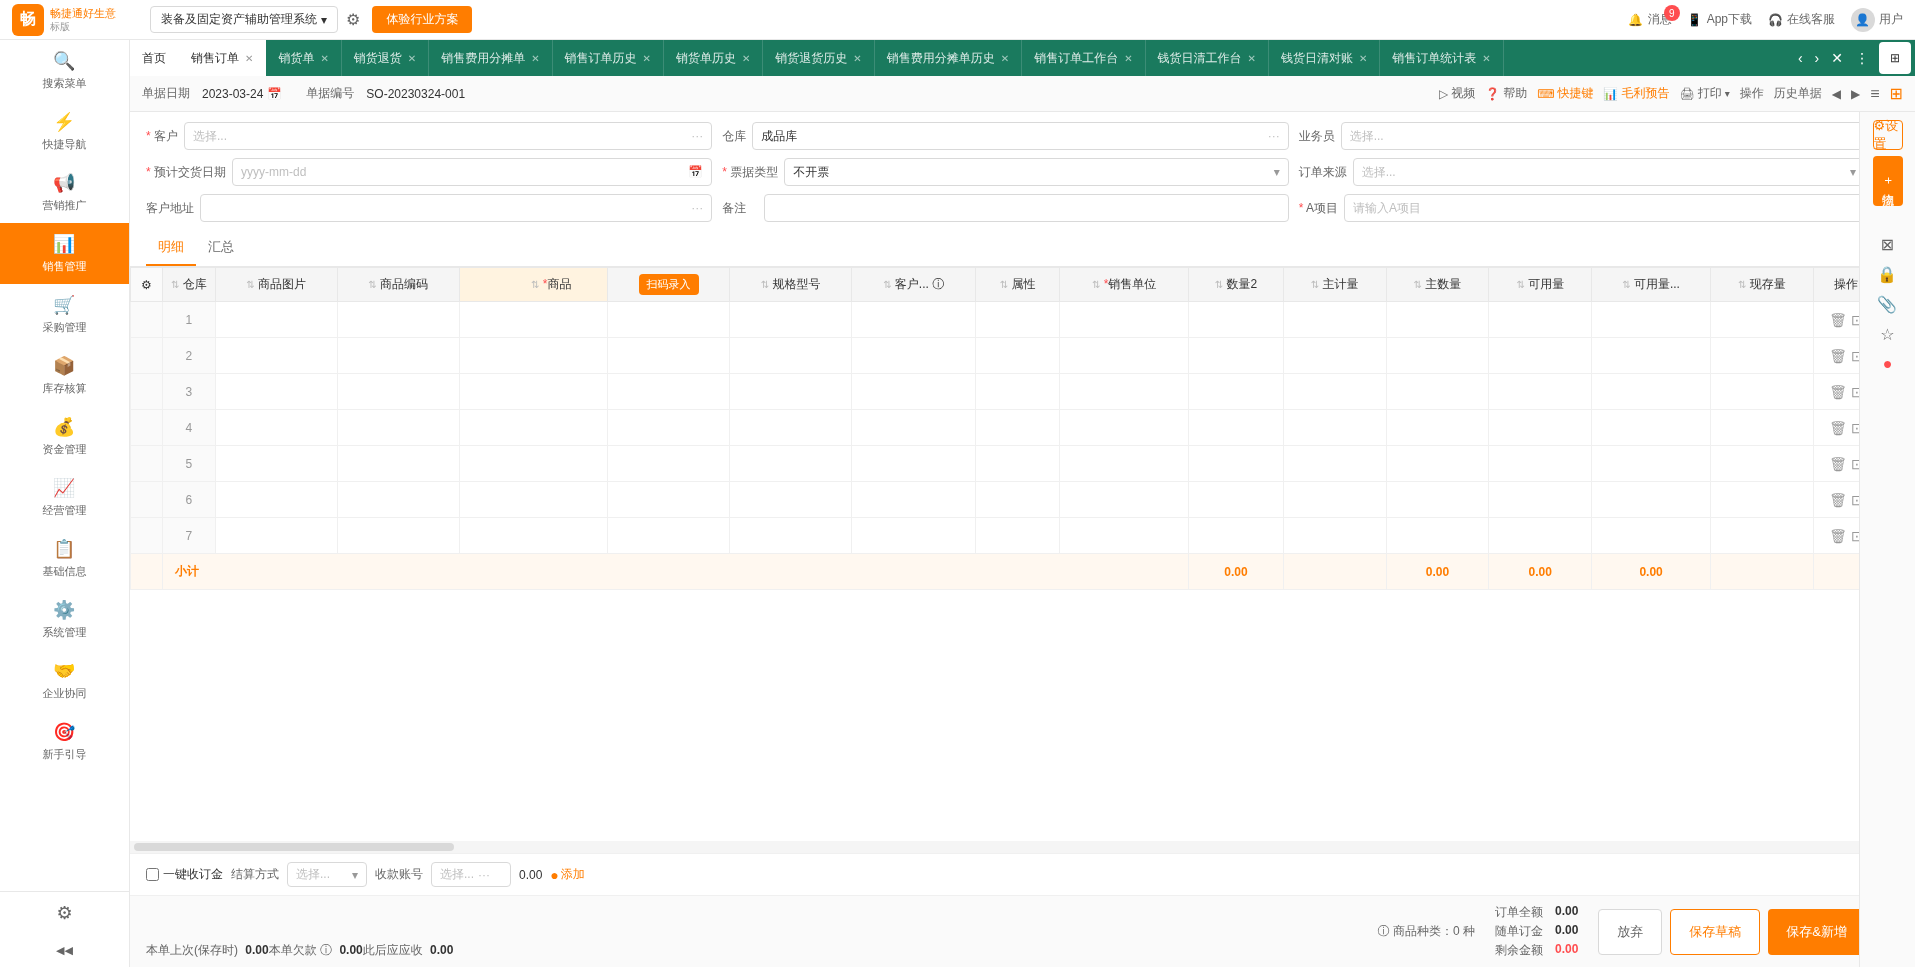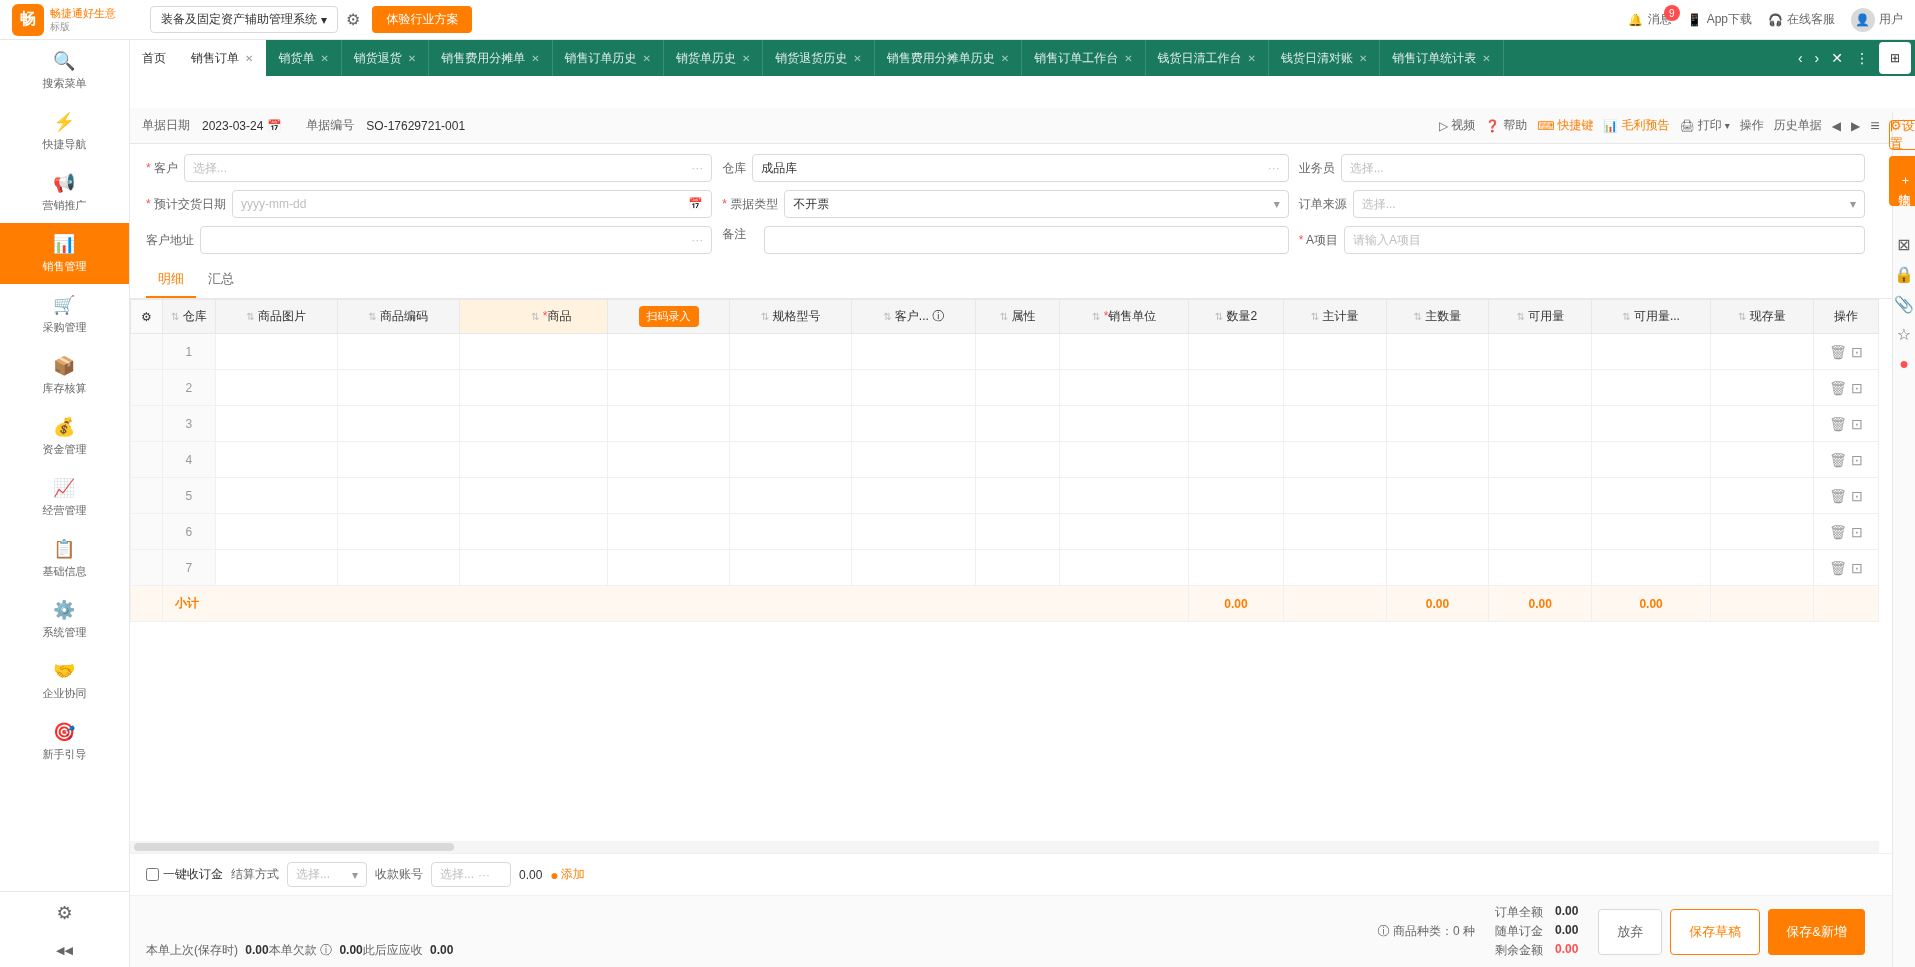--- a/index.html
+++ b/index.html
@@ -39,21 +39,21 @@
     .tab.active { background: #fff; color: #333; }
     .tab .close-x { font-size: 10px; color: rgba(255,255,255,0.6); margin-left: 2px; }
     .tab.active .close-x { color: #999; }
     .tab-first { background: #fff; color: #333; }
     .tab-nav-btn { color: white; padding: 0 6px; cursor: pointer; font-size: 14px; }
     
     
     .page-content { flex: 1; background: #fff; overflow-y: auto; display: flex; flex-direction: column; position: relative; }
     
     
-    .sub-header { height: 36px; display: flex; align-items: center; padding: 0 12px; border-bottom: 1px solid #e8e8e8; background: #fafafa; justify-content: space-between; margin-top: 32px; }
+    .sub-header { height: 36px; display: flex; align-items: center; padding: 0 12px; border-bottom: 1px solid #e8e8e8; background: #fafafa; justify-content: space-between; }
     .sub-header-left { display: flex; align-items: center; gap: 12px; font-size: 12px; }
     .sub-header-right { display: flex; align-items: center; gap: 10px; font-size: 12px; color: #666; }
     .sub-header-right span { cursor: pointer; display: flex; align-items: center; gap: 3px; }
     
     
     .detail-tabs { display: flex; align-items: center; padding: 0 16px; border-bottom: 1px solid #e8e8e8; background: #fff; }
     .detail-tab { padding: 8px 12px; cursor: pointer; font-size: 13px; color: #666; border-bottom: 2px solid transparent; }
     .detail-tab.active { color: #ff7d00; border-bottom-color: #ff7d00; }
     table { width: 100%; border-collapse: collapse; font-size: 12px; }
     thead { background: #f5f5f5; position: sticky; top: 0; z-index: 5; }
@@ -250,21 +250,21 @@
     <div class="page-content">
 
       <div class="sub-header">
         <div class="sub-header-left">
           <span style="color:#666;">单据日期</span>
           <span style="font-size:12px;display:flex;align-items:center;gap:4px;">
             <span>2023-03-24</span>
             <span style="color:#999;">📅</span>
           </span>
           <span style="color:#666;margin-left:12px;">单据编号</span>
-          <span style="color:#333;">SO-17629721-001</span>
+          <span style="color:#333;">SO-20230324-001</span>
         </div>
         <div class="sub-header-right">
           <span style="color:#666;">
             <span>▷</span>
             <span>视频</span>
           </span>
           <span>
             <span>❓</span>
             <span>帮助</span>
           </span>
@@ -287,21 +287,21 @@
           <span>
             <span>历史单据</span>
           </span>
           <span>◀</span>
           <span>▶</span>
           <span style="font-size:16px;">≡</span>
           <span style="font-size:16px;color:#ff7d00;">⊞</span>
         </div>
       </div>
 
-      <div style="position:absolute;right:0;top:36px;bottom:0;width:23px;background:#fafafa;border-left:1px solid #e8e8e8;display:flex;flex-direction:column;align-items:center;padding-top:8px;gap:6px;z-index:10;">
+      <div style="position:absolute;right:0;top:36px;bottom:0;width:56px;background:#fafafa;border-left:1px solid #e8e8e8;display:flex;flex-direction:column;align-items:center;padding-top:8px;gap:6px;z-index:10;">
         <div style="width:30px;height:30px;display:flex;align-items:center;justify-content:center;cursor:pointer;color:#ff7d00;border:1px solid #ff7d00;border-radius:4px;font-size:13px;">⚙设置</div>
         <div style="width:30px;height:50px;display:flex;align-items:center;justify-content:center;cursor:pointer;background:#ff7d00;color:white;border-radius:4px;font-size:12px;writing-mode:vertical-rl;">+物流</div>
         <div style="width:24px;height:24px;display:flex;align-items:center;justify-content:center;cursor:pointer;color:#666;margin-top:20px;font-size:16px;">⊠</div>
         <div style="width:24px;height:24px;display:flex;align-items:center;justify-content:center;cursor:pointer;color:#666;font-size:16px;">🔒</div>
         <div style="width:24px;height:24px;display:flex;align-items:center;justify-content:center;cursor:pointer;color:#666;font-size:16px;">📎</div>
         <div style="width:24px;height:24px;display:flex;align-items:center;justify-content:center;cursor:pointer;color:#666;font-size:16px;">☆</div>
         <div style="width:24px;height:24px;display:flex;align-items:center;justify-content:center;cursor:pointer;color:#ff4d4f;font-size:16px;">●</div>
       </div>
 
       <div style="padding:10px 50px 0 16px;">
@@ -357,21 +357,21 @@
           </div>
         </div>
 
         <div style="display:flex;align-items:center;gap:10px;margin-bottom:8px;">
           <div style="display:flex;align-items:center;gap:6px;flex:1;">
             <label style="font-size:12px;color:#666;white-space:nowrap;">客户地址</label>
             <div style="flex:1;border:1px solid #d9d9d9;border-radius:4px;padding:4px 8px;font-size:12px;min-height:28px;display:flex;align-items:center;background:#fff;">
               <span style="color:#bfbfbf;margin-left:auto;cursor:pointer;">···</span>
             </div>
           </div>
-          <div style="display:flex;align-items:flex-start;gap:18px;flex:1;">
+          <div style="display:flex;align-items:center;gap:18px;flex:1;">
             <label style="font-size:12px;color:#666;white-space:nowrap;">备注</label>
             <div style="flex:1;border:1px solid #d9d9d9;border-radius:4px;padding:4px 8px;font-size:12px;min-height:28px;display:flex;align-items:center;background:#fff;"></div>
           </div>
           <div style="display:flex;align-items:center;gap:6px;flex:1;">
             <label style="font-size:12px;white-space:nowrap;">
               <span style="color:#ff4d4f;">* </span><span style="color:#666;">A项目</span>
             </label>
             <div style="flex:1;border:1px solid #d9d9d9;border-radius:4px;padding:4px 8px;font-size:12px;min-height:28px;display:flex;align-items:center;background:#fff;">
               <span style="color:#bfbfbf;">请输入A项目</span>
             </div>

